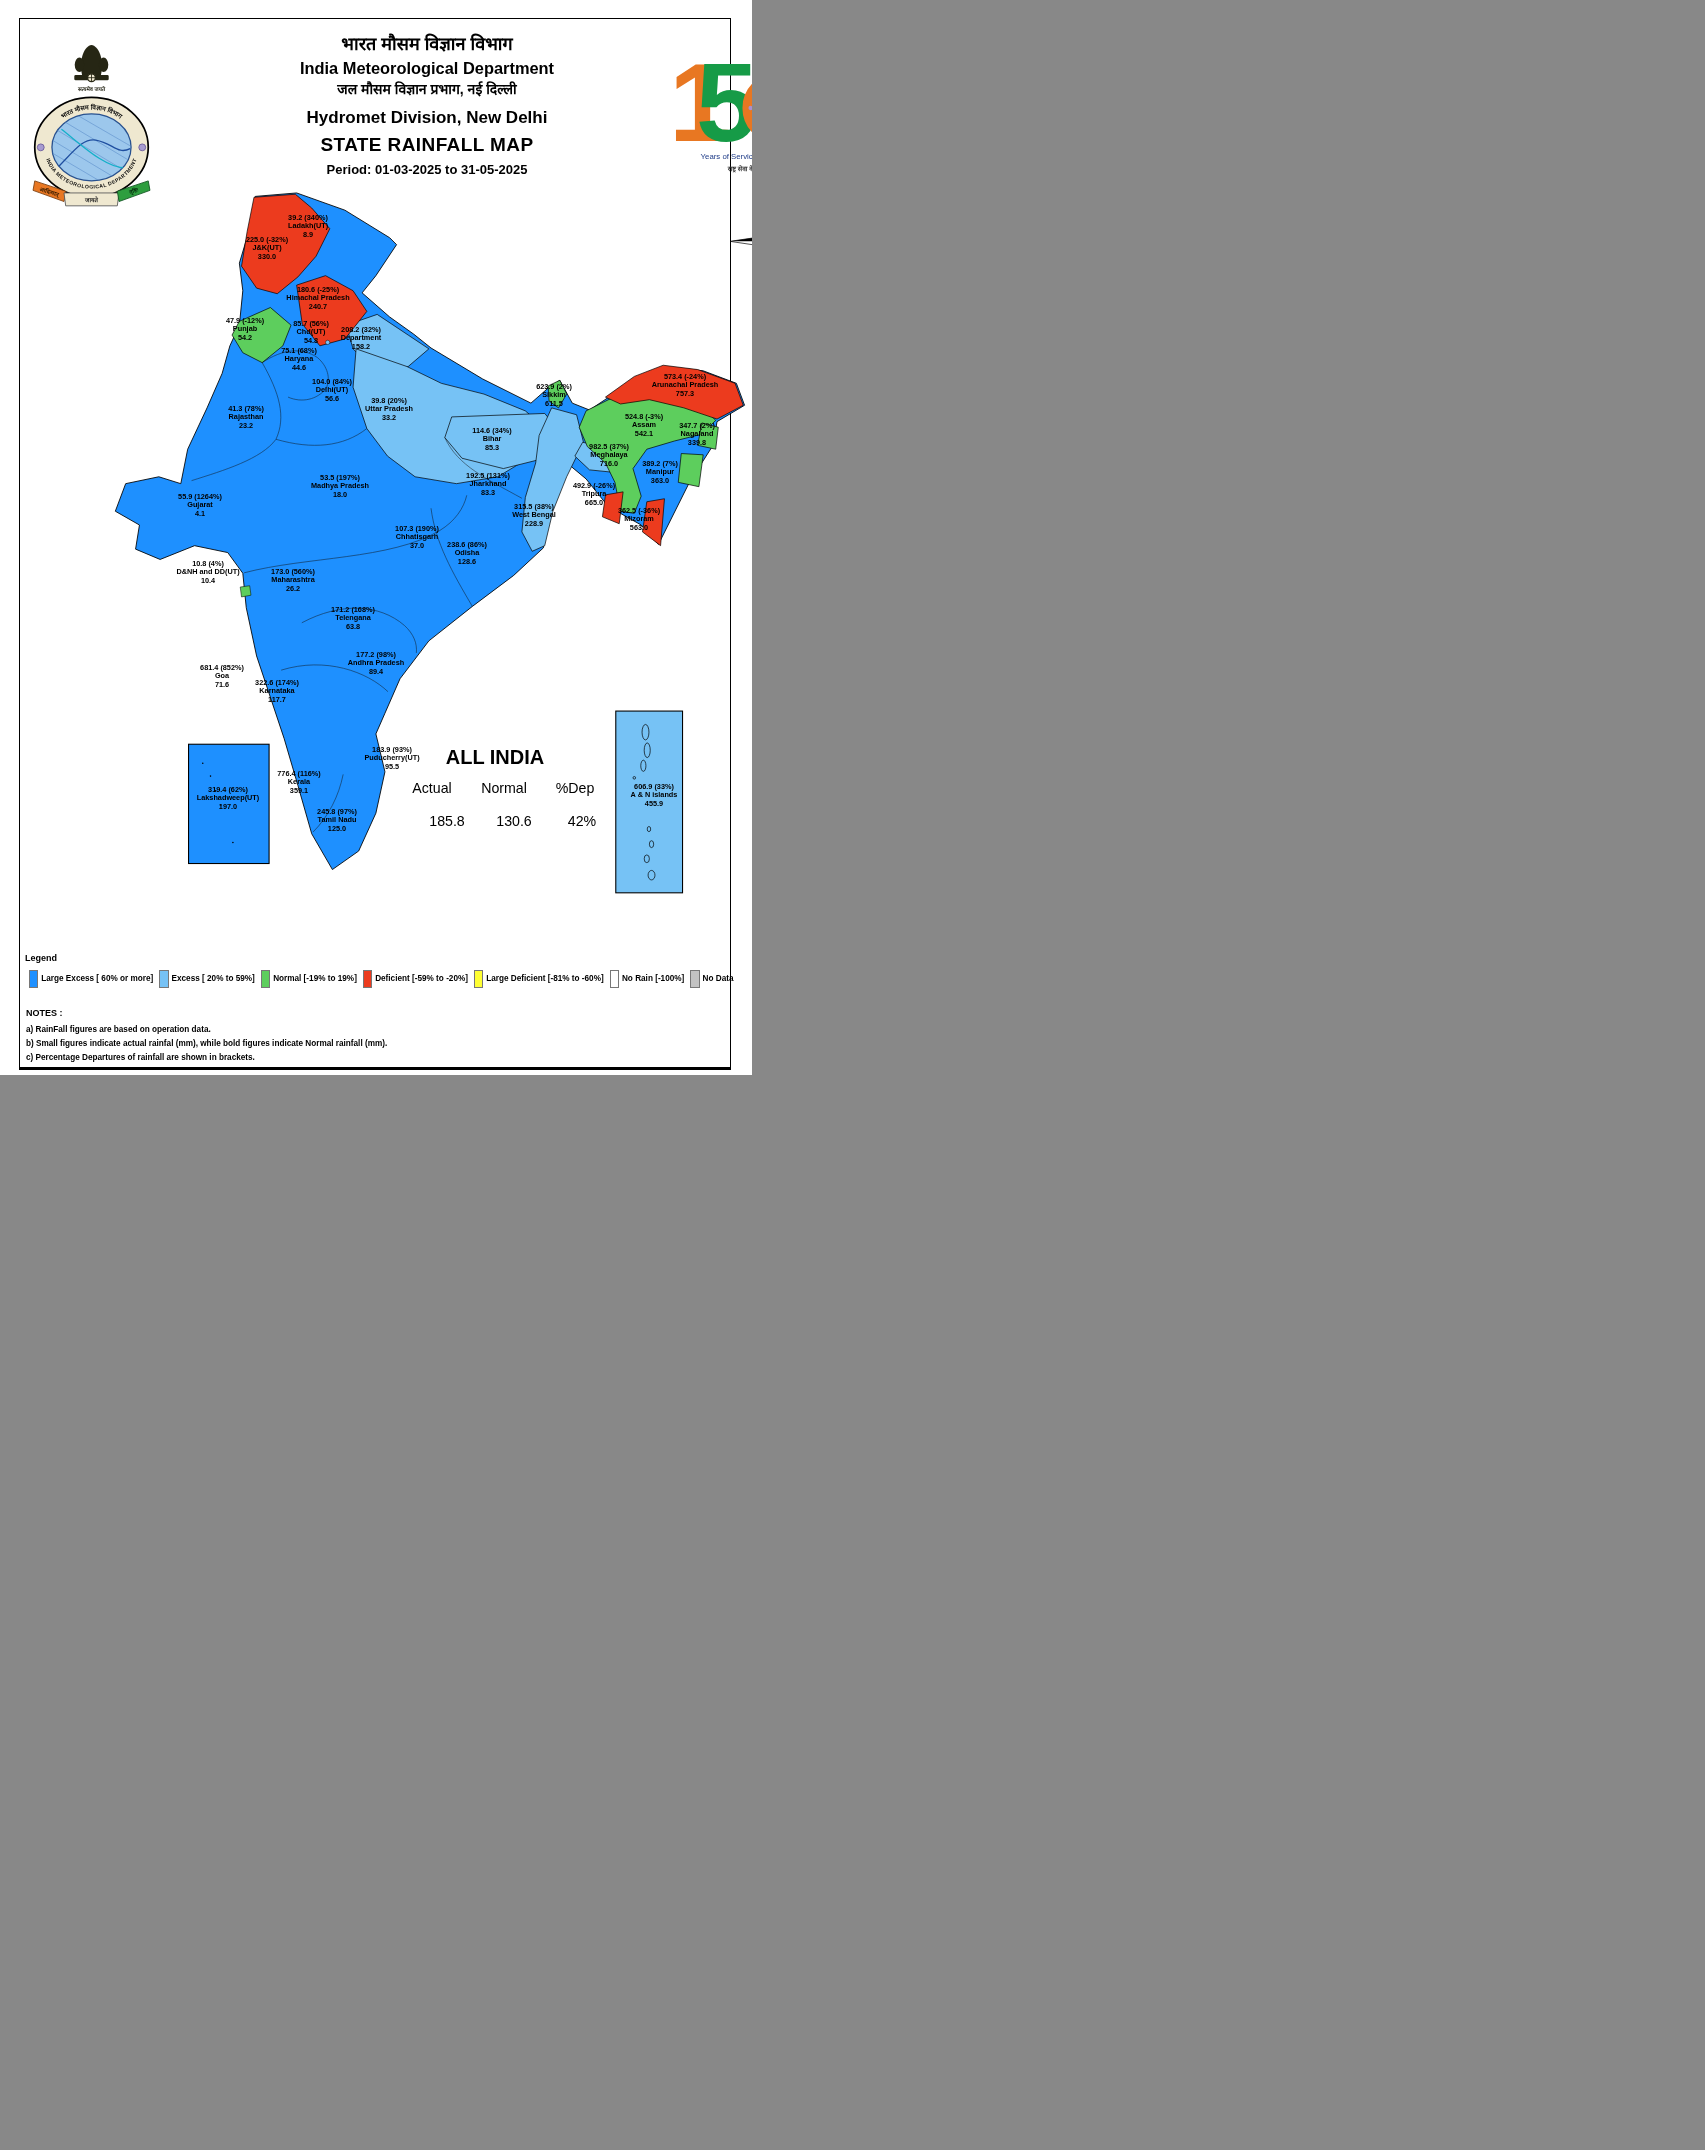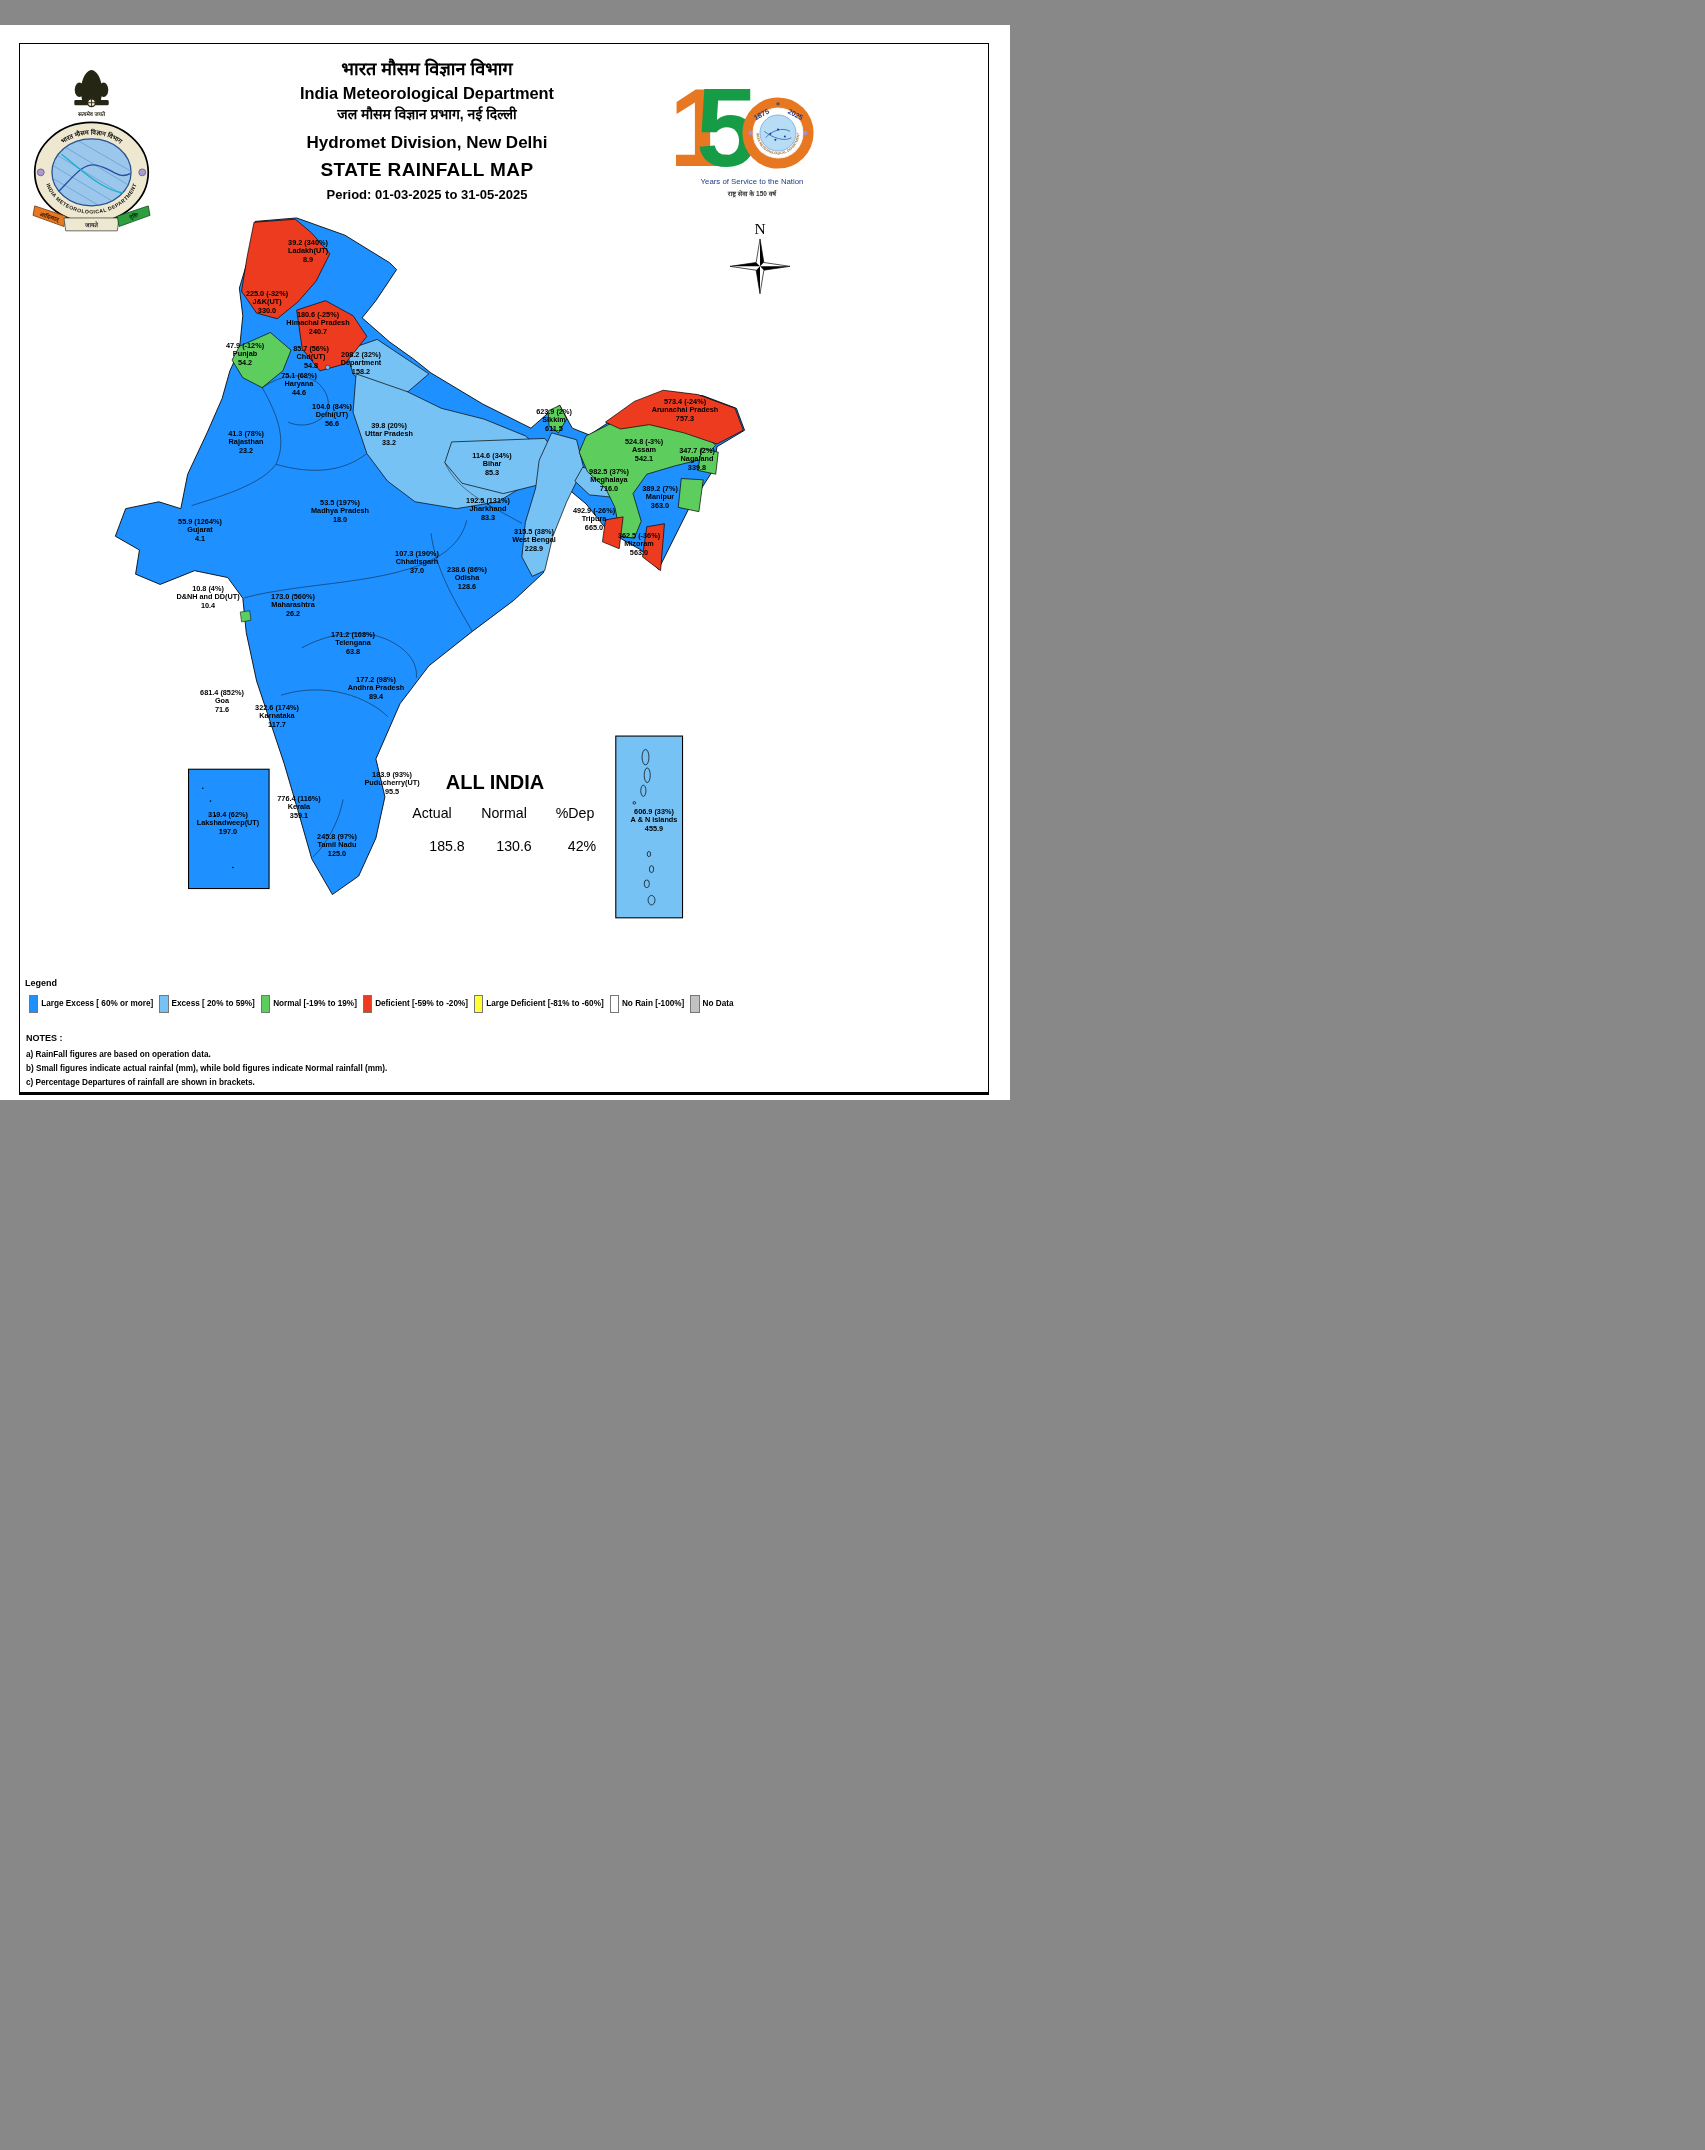--- a/index.html
+++ b/index.html
@@ -1,17 +1,17 @@
 <!DOCTYPE html>
 <html style="--c-large-excess: #1E90FF; --c-excess: #76C2F5; --c-normal: #5DCE5D; --c-deficient: #EC3B1E; --c-large-deficient: #FFFF33; --c-no-rain: #FFFFFF; --c-no-data: #C2C2C2; --c-accent-orange: #E87722; --c-accent-green: #169B47; --c-accent-navy: #1F3C88;font-size:6.9px"><head>
 <meta charset="utf-8">
 <style>
   html,body{margin:0;padding:0;background:#888;}
-  .page{position:relative;width:1010px;height:1075px;background:#fff;overflow:hidden;
-        font-family:"Liberation Sans","DejaVu Sans",sans-serif;color:#000;margin-top:25px;}
+  .page{position:relative;width:752px;height:1075px;background:#fff;overflow:hidden;
+        font-family:"Liberation Sans","DejaVu Sans",sans-serif;color:#000;}
   .frame{position:absolute;left:19.4px;top:18px;right:21px;bottom:5.2px;
          border:1.3px solid #000;border-bottom-width:3px;pointer-events:none;}
   .abs{position:absolute;}
   .ctr{transform:translate(-50%,-50%);white-space:nowrap;}
   .hdr{font-weight:bold;text-align:center;}
   .map-svg{position:absolute;left:0;top:0;z-index:1;}
   .state-label{position:absolute;z-index:3;text-align:center;transform:translate(-50%,-50%);
                font-size:7.3px;line-height:1.15;color:#000;white-space:nowrap;}
   .state-label .l1{font-weight:600;}
   .state-label .l2{font-weight:800;}
@@ -194,21 +194,21 @@
     <polygon points="70,176 61,121 70,112" fill="#000"></polygon>
     <polygon points="0,112 61,103 70,112" fill="#000"></polygon>
   </svg>
 
   <div id="state-labels">
       <div class="state-label" style="left: 308px; top: 227px;">
       <div class="l1">39.2 (340%)</div>
       <div class="l2">Ladakh(UT)</div>
       <div class="l3">8.9</div>
     </div>
-      <div class="state-label" style="left: 267px; top: 278px;">
+      <div class="state-label" style="left: 267px; top: 249px;">
       <div class="l1">225.0 (-32%)</div>
       <div class="l2">J&amp;K(UT)</div>
       <div class="l3">330.0</div>
     </div>
       <div class="state-label" style="left: 318px; top: 299px;">
       <div class="l1">180.6 (-25%)</div>
       <div class="l2">Himachal Pradesh</div>
       <div class="l3">240.7</div>
     </div>
       <div class="state-label" style="left: 245px; top: 330px;">

